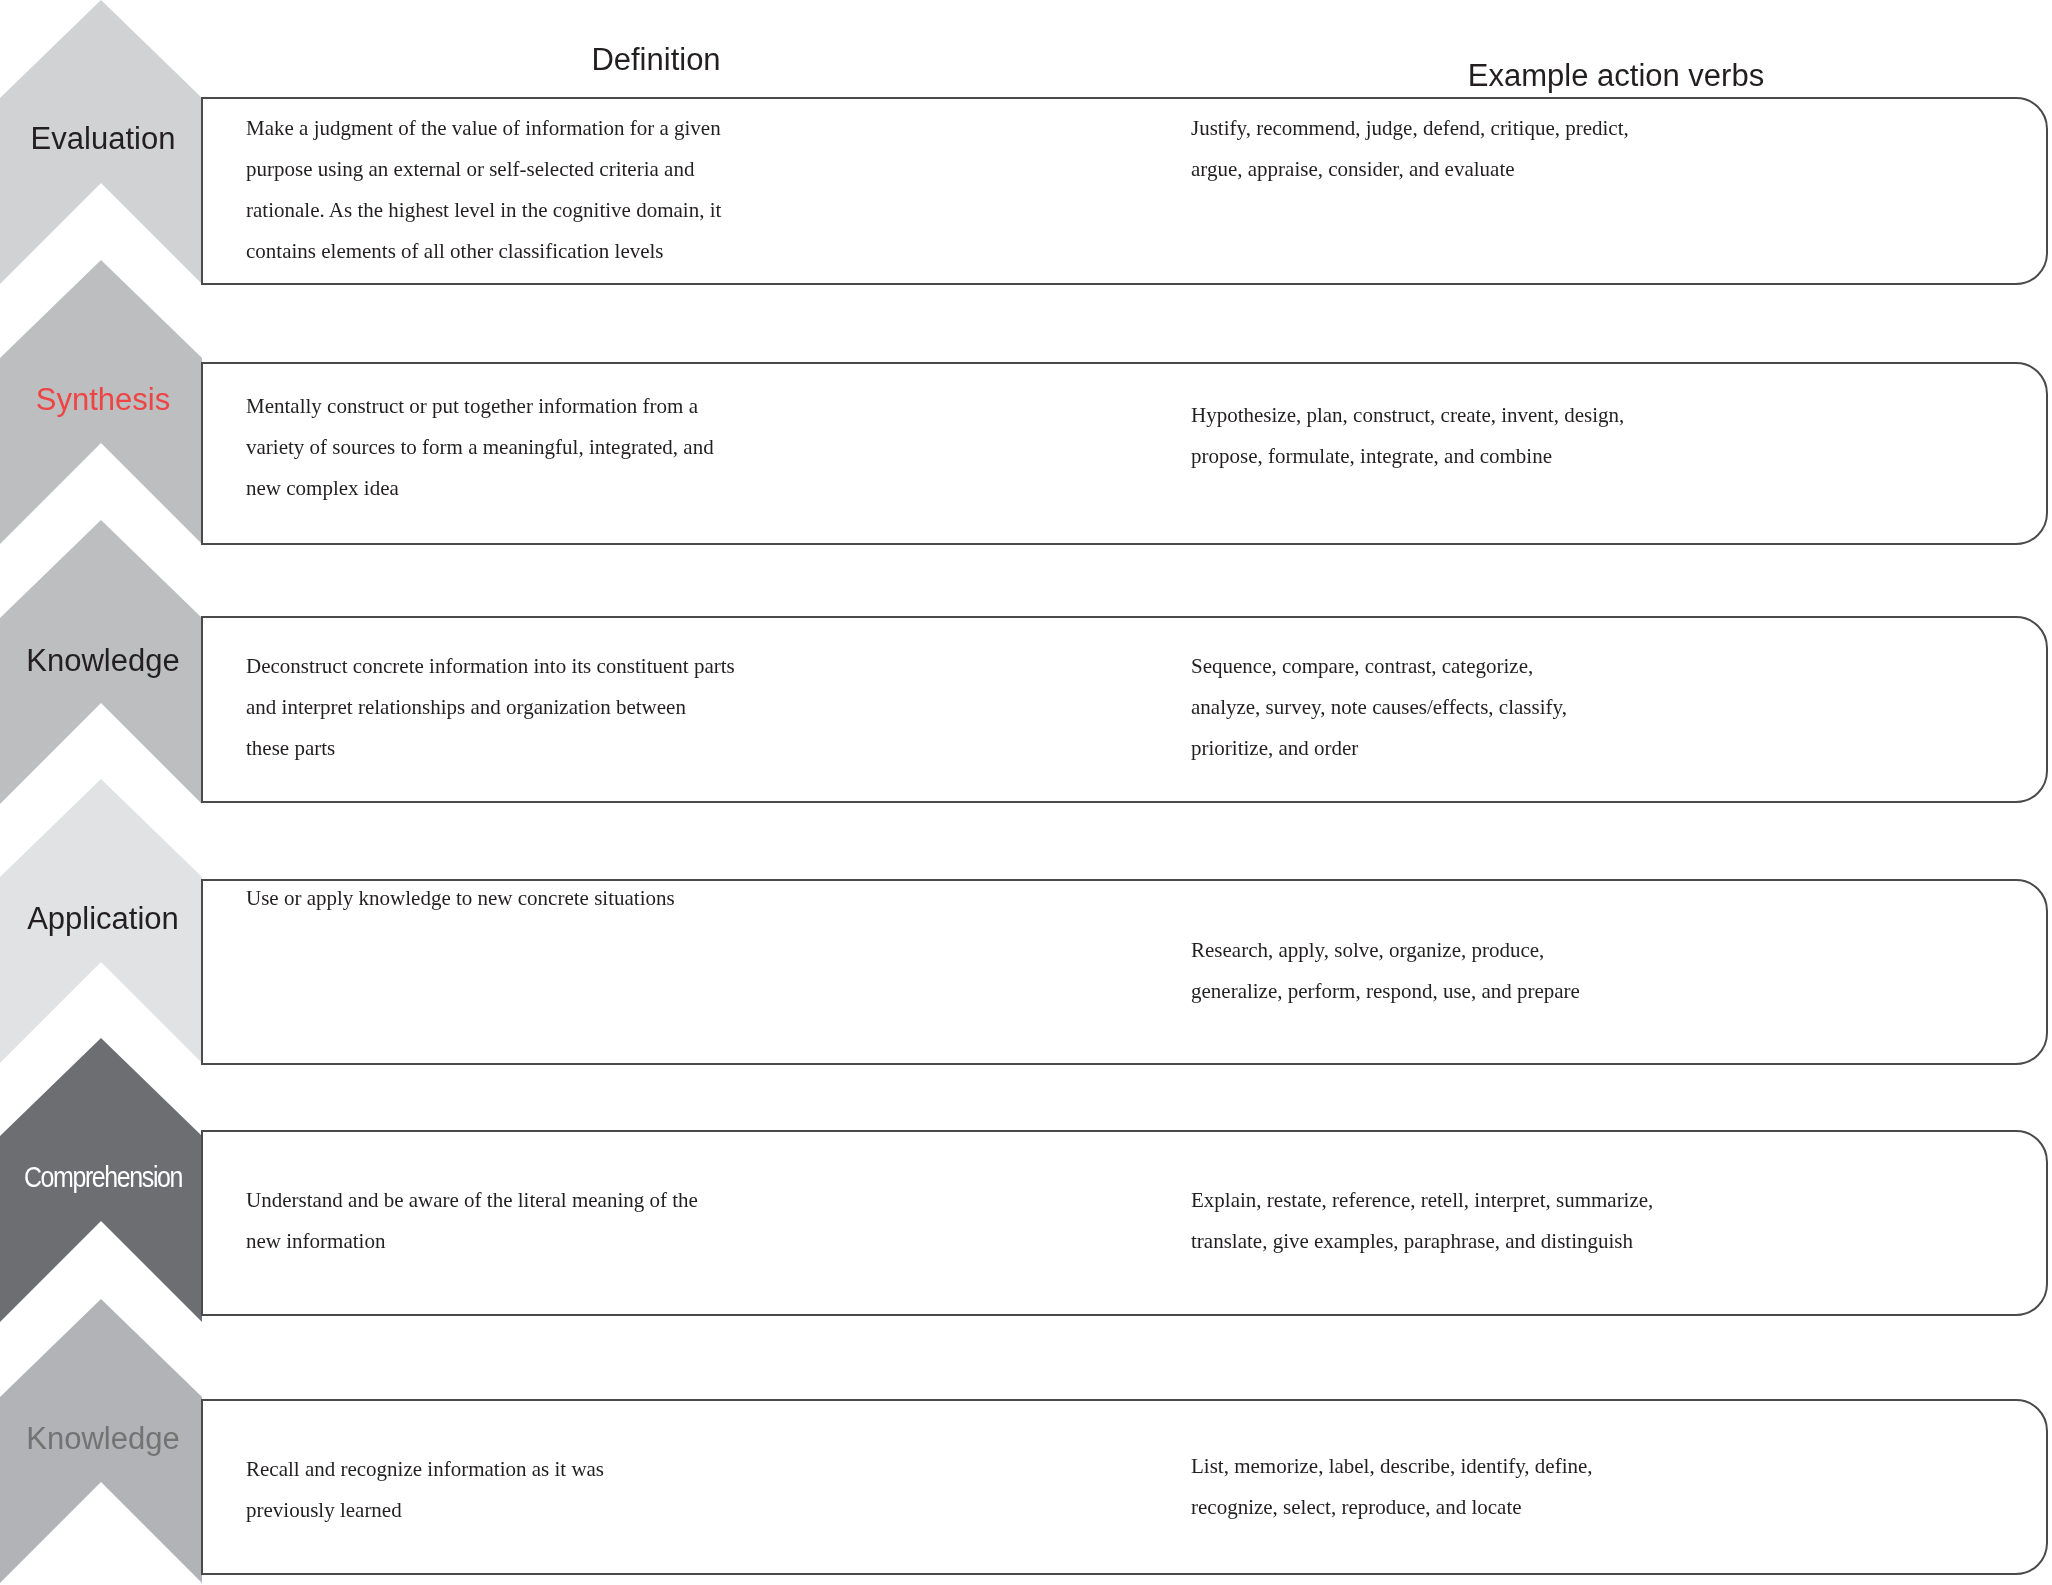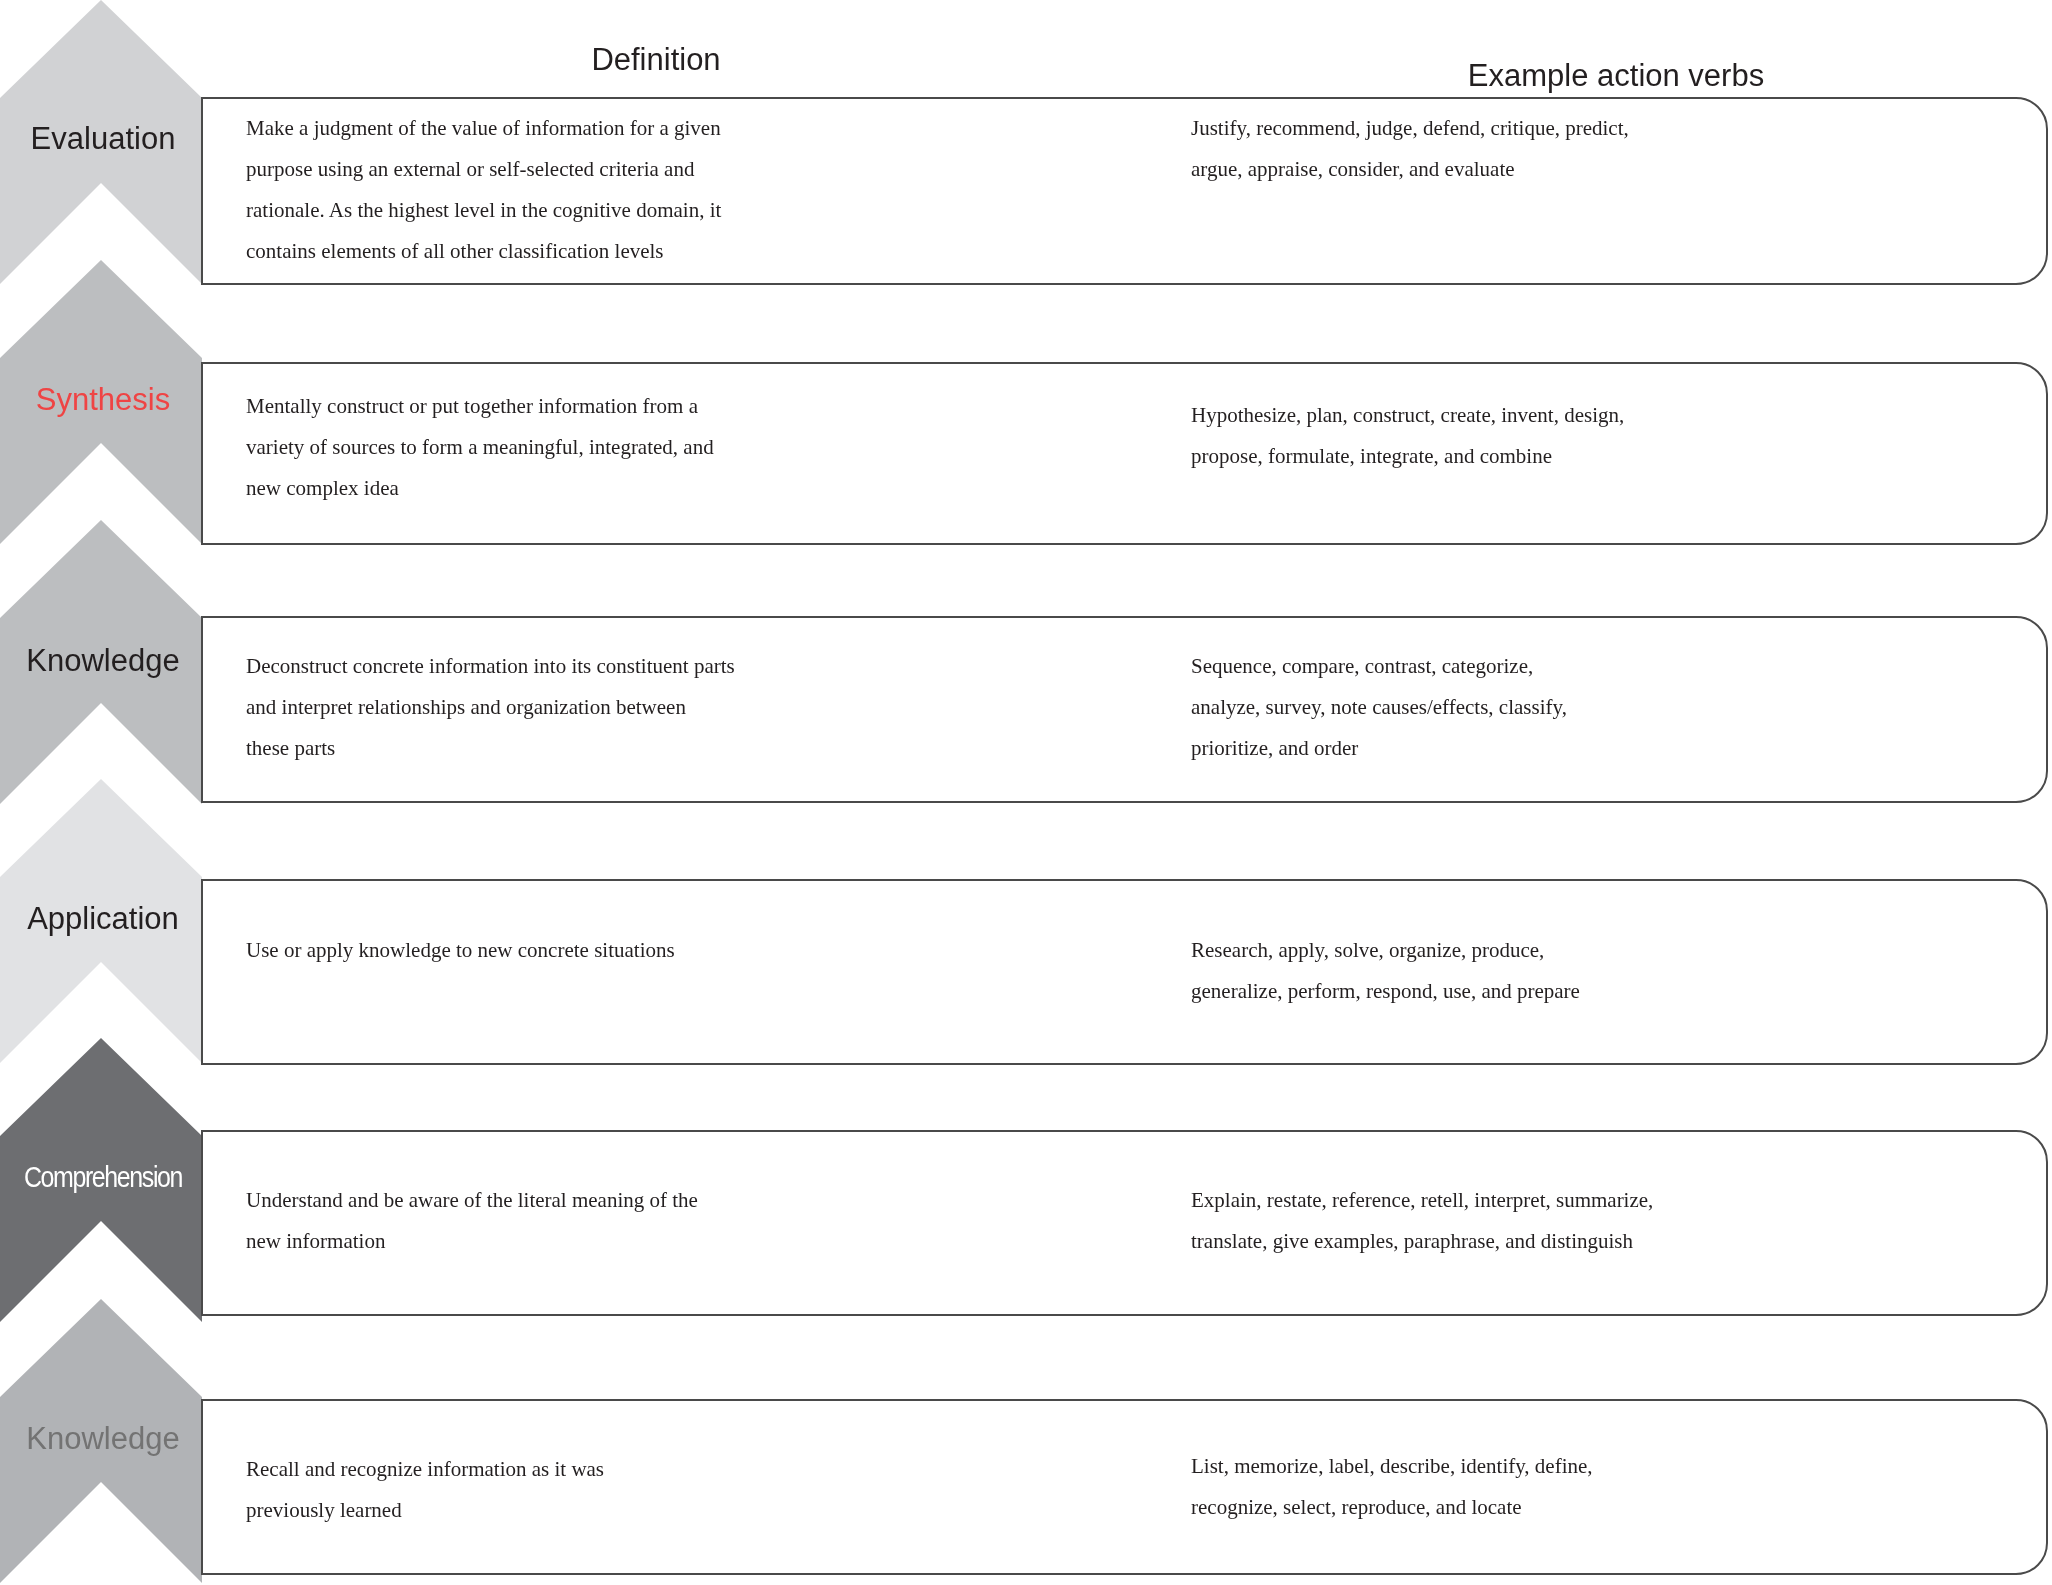--- a/index.html
+++ b/index.html
@@ -65,21 +65,21 @@
 analyze, survey, note causes/effects, classify,
 prioritize, and order</div>
 </div>
 
 <div>
   <svg class="chev" style="top:779px" width="202" height="284">
     <polygon points="0,98 101,0 202,98 202,284 101,183 0,284" fill="#e1e2e4"></polygon>
   </svg>
   <div class="box" style="top:879px;height:186px;"></div>
   <div class="label" style="top: 901px; color: rgb(35, 31, 32);">Application</div>
-  <div class="def" style="top:930px">Use or apply knowledge to new concrete situations</div>
+  <div class="def" style="top:878px">Use or apply knowledge to new concrete situations</div>
   <div class="verbs" style="top:930px">Research, apply, solve, organize, produce,
 generalize, perform, respond, use, and prepare</div>
 </div>
 
 <div>
   <svg class="chev" style="top:1038px" width="202" height="284">
     <polygon points="0,98 101,0 202,98 202,284 101,183 0,284" fill="#6d6e71"></polygon>
   </svg>
   <div class="box" style="top:1130px;height:186px;"></div>
   <div class="label narrow" style="top: 1161px; color: rgb(255, 255, 255);">Comprehension</div>

